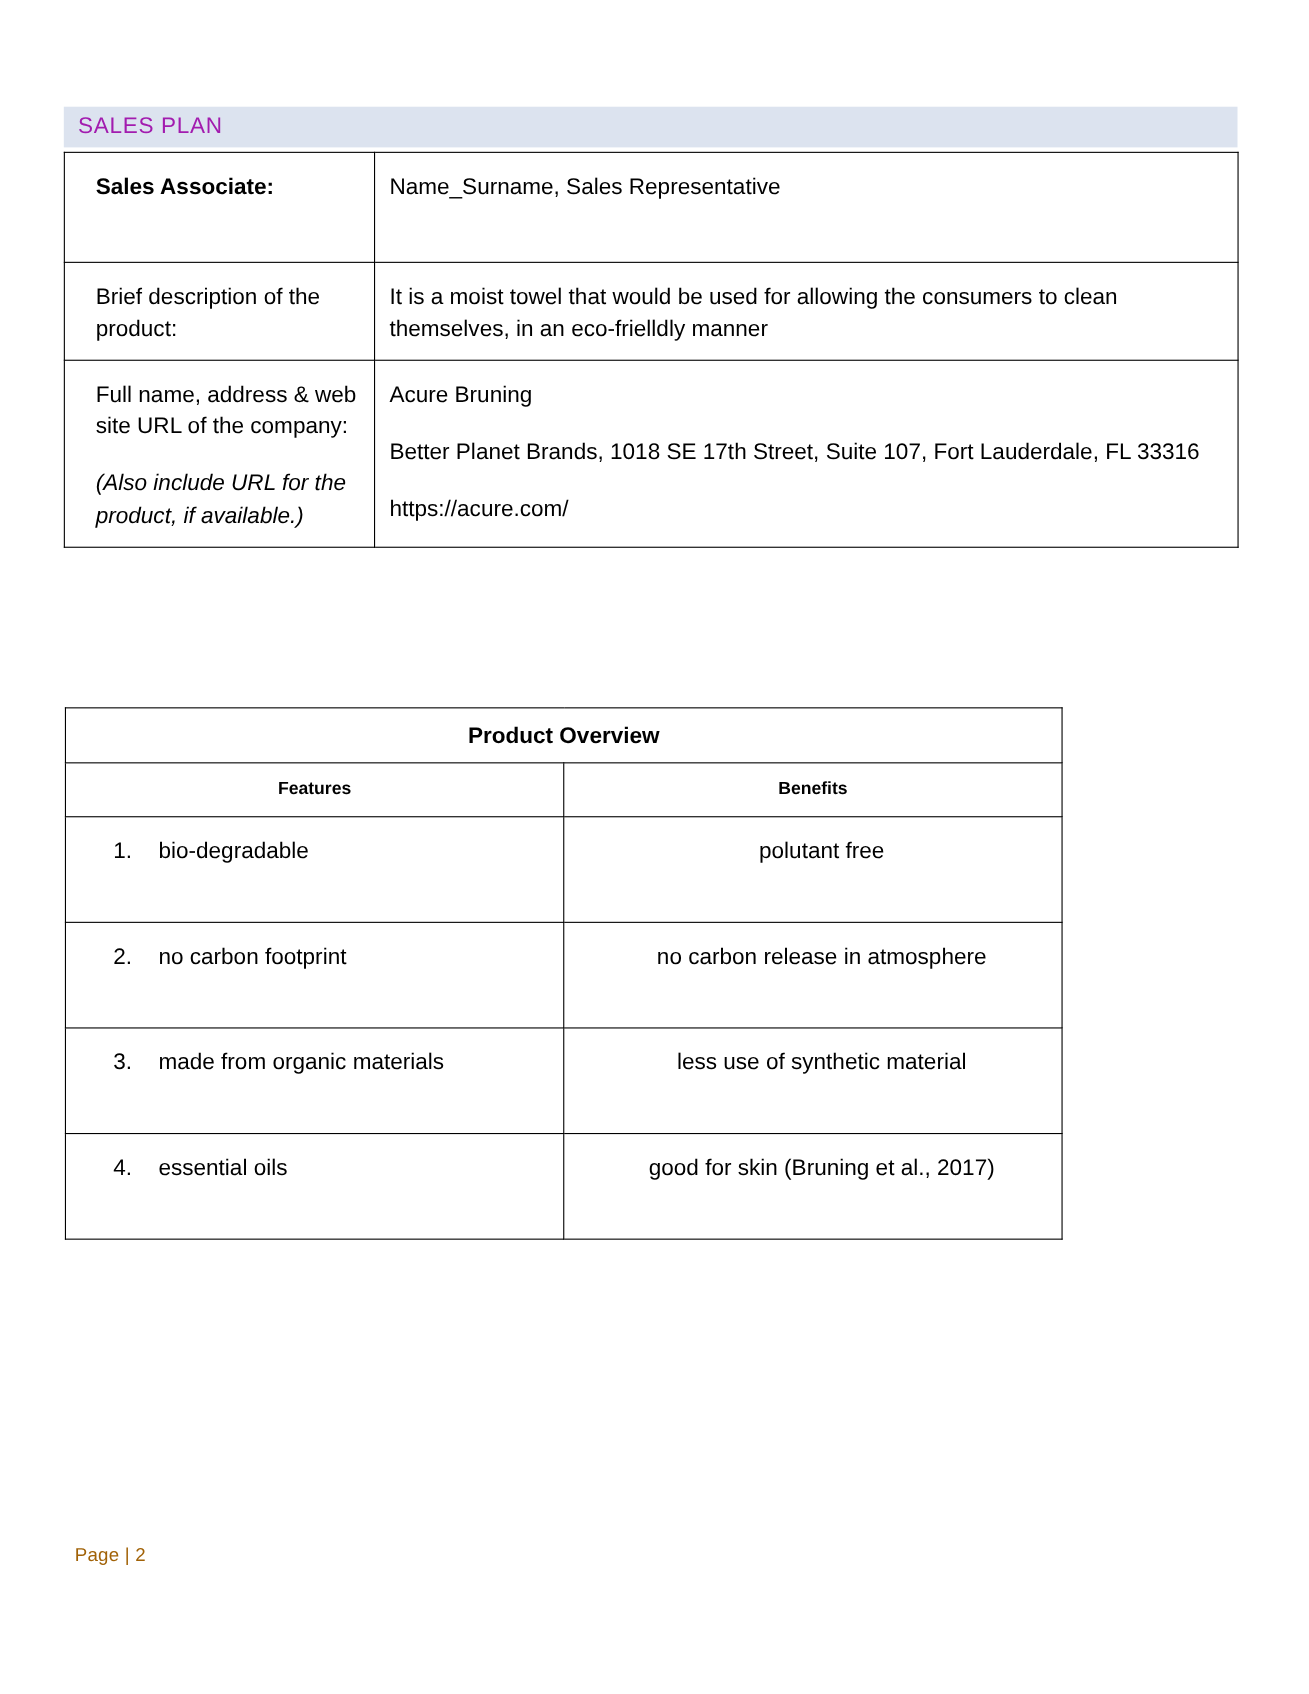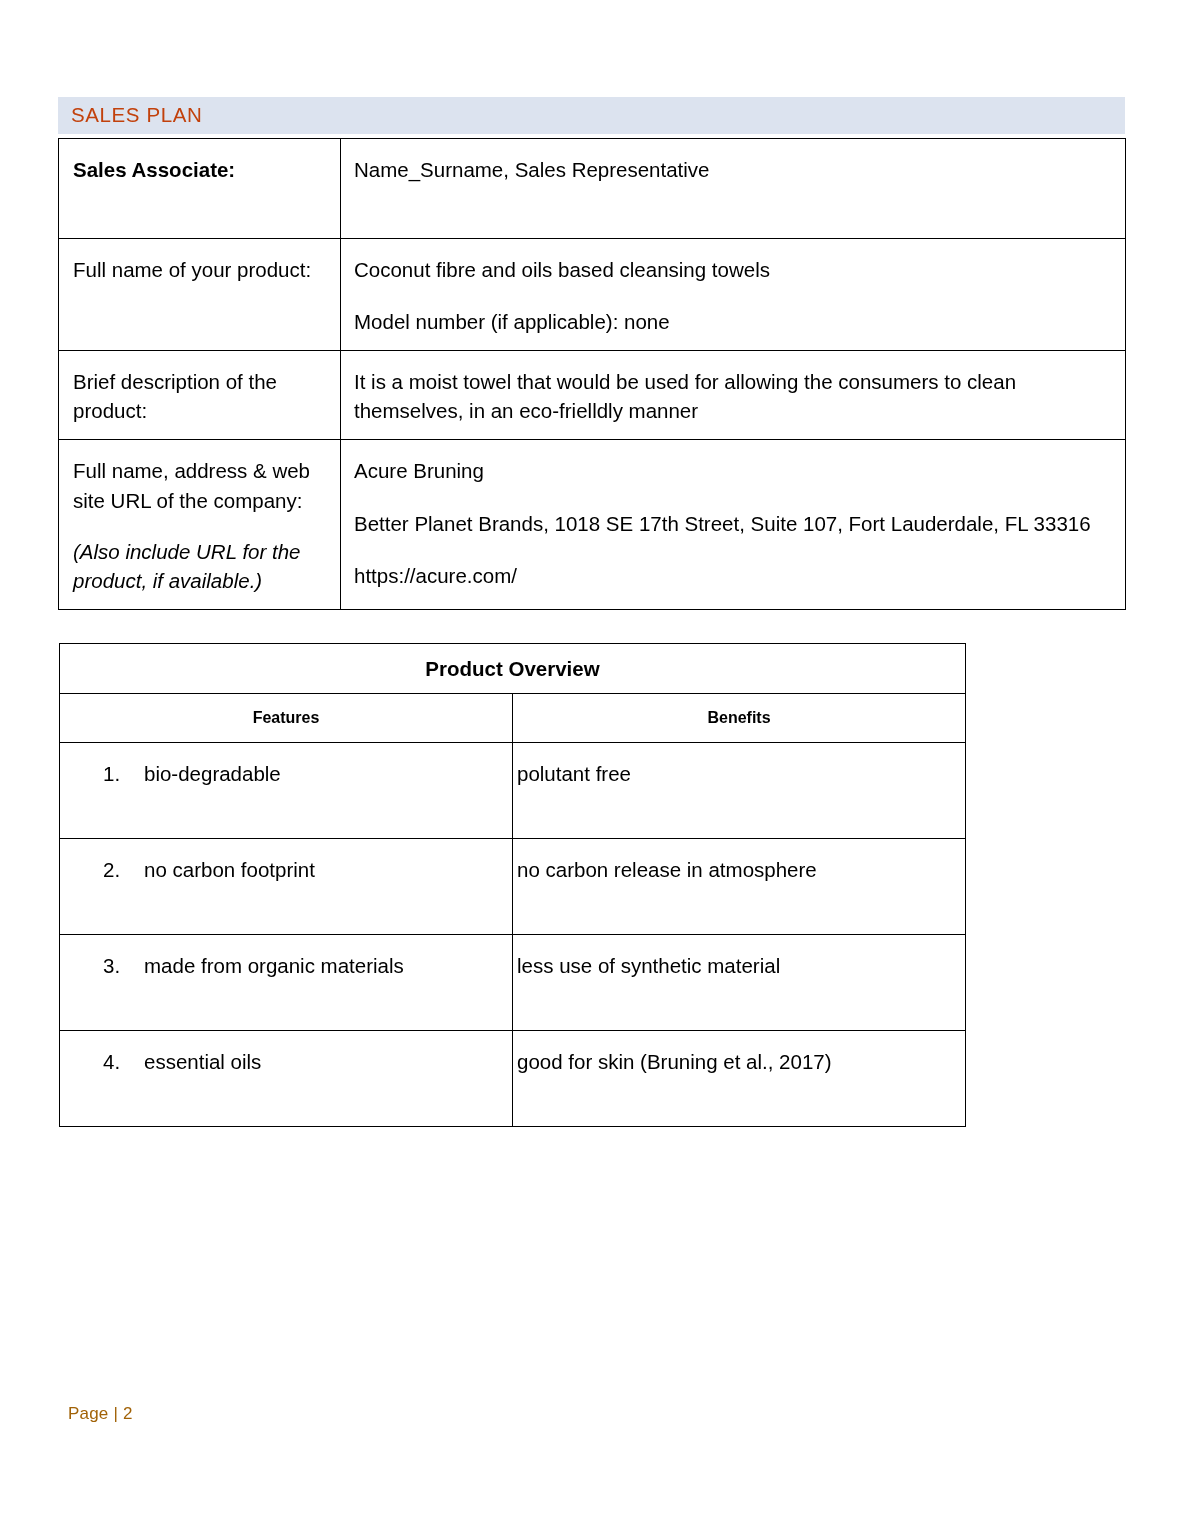--- a/index.html
+++ b/index.html
@@ -36,21 +36,21 @@
     height: 37px;
     background: #dce3ef;
     display: flex;
     align-items: center;
     box-sizing: border-box;
     padding-left: 13px;
   }
   .section-banner .banner-text {
     font-size: 20.5px;
     letter-spacing: 0.6px;
-    color: #c2410c;
+    color: #a21caf;
     font-weight: 400;
     line-height: 1;
   }
 
   
   .doc-table {
     position: absolute;
     border-collapse: collapse;
     table-layout: fixed;
     background: #ffffff;
@@ -65,21 +65,21 @@
   }
 
   
   #info-table {
     left: 58px;
     top: 138px;
     width: 1068px;
   }
   #info-table td.label-cell {
     width: 282px;
-    padding: 16px 10px 14px 14px;
+    padding: 16px 10px 14px 28px;
     margin-left: 16px;
   }
   #info-table td.value-cell {
     padding: 16px 10px 14px 13px;
   }
   #info-table td.label-cell.bold-label {
     font-weight: bold;
   }
   #info-table .row-associate td { height: 100px; }
   #info-table .row-product td   { height: 105px; }
@@ -119,22 +119,23 @@
     font-size: 16px;
   }
   #overview-table td.feature-cell {
     width: 526px;
     height: 96px;
     padding: 16px 10px 10px 0;
     vertical-align: top;
   }
   #overview-table td.benefit-cell {
     height: 96px;
-    padding: 16px 10px 10px 4px;
+    padding: 16px 10px 10px 26px;
     vertical-align: top;
+    text-align: center;
   }
 
   .num-item {
     display: flex;
     align-items: baseline;
     padding-left: 43px;
   }
   .num-item .num {
     width: 41px;
     flex: 0 0 41px;
@@ -165,27 +166,20 @@
   </div>
 
   <table id="info-table" class="doc-table">
     <tbody>
       <tr class="row-associate">
         <td class="label-cell bold-label">Sales Associate:</td>
         <td class="value-cell">
           <span class="stacked-line">Name_Surname, Sales Representative</span>
         </td>
       </tr>
-      <tr class="row-product">
-        <td class="label-cell">Full name of your product:</td>
-        <td class="value-cell">
-          <span class="stacked-line">Coconut fibre and oils based cleansing towels</span>
-          <span class="stacked-line">Model number (if applicable): none</span>
-        </td>
-      </tr>
       <tr class="row-desc">
         <td class="label-cell">Brief description of the product:</td>
         <td class="value-cell">
           <span class="desc-line">It is a moist towel that would be used for allowing the consumers to clean themselves, in an eco-frielldly manner</span>
         </td>
       </tr>
       <tr class="row-company">
         <td class="label-cell">
           <span class="stacked-line">Full name, address &amp; web site URL of the company:</span>
           <span class="italic-note">(Also include URL for the product, if available.)</span>

